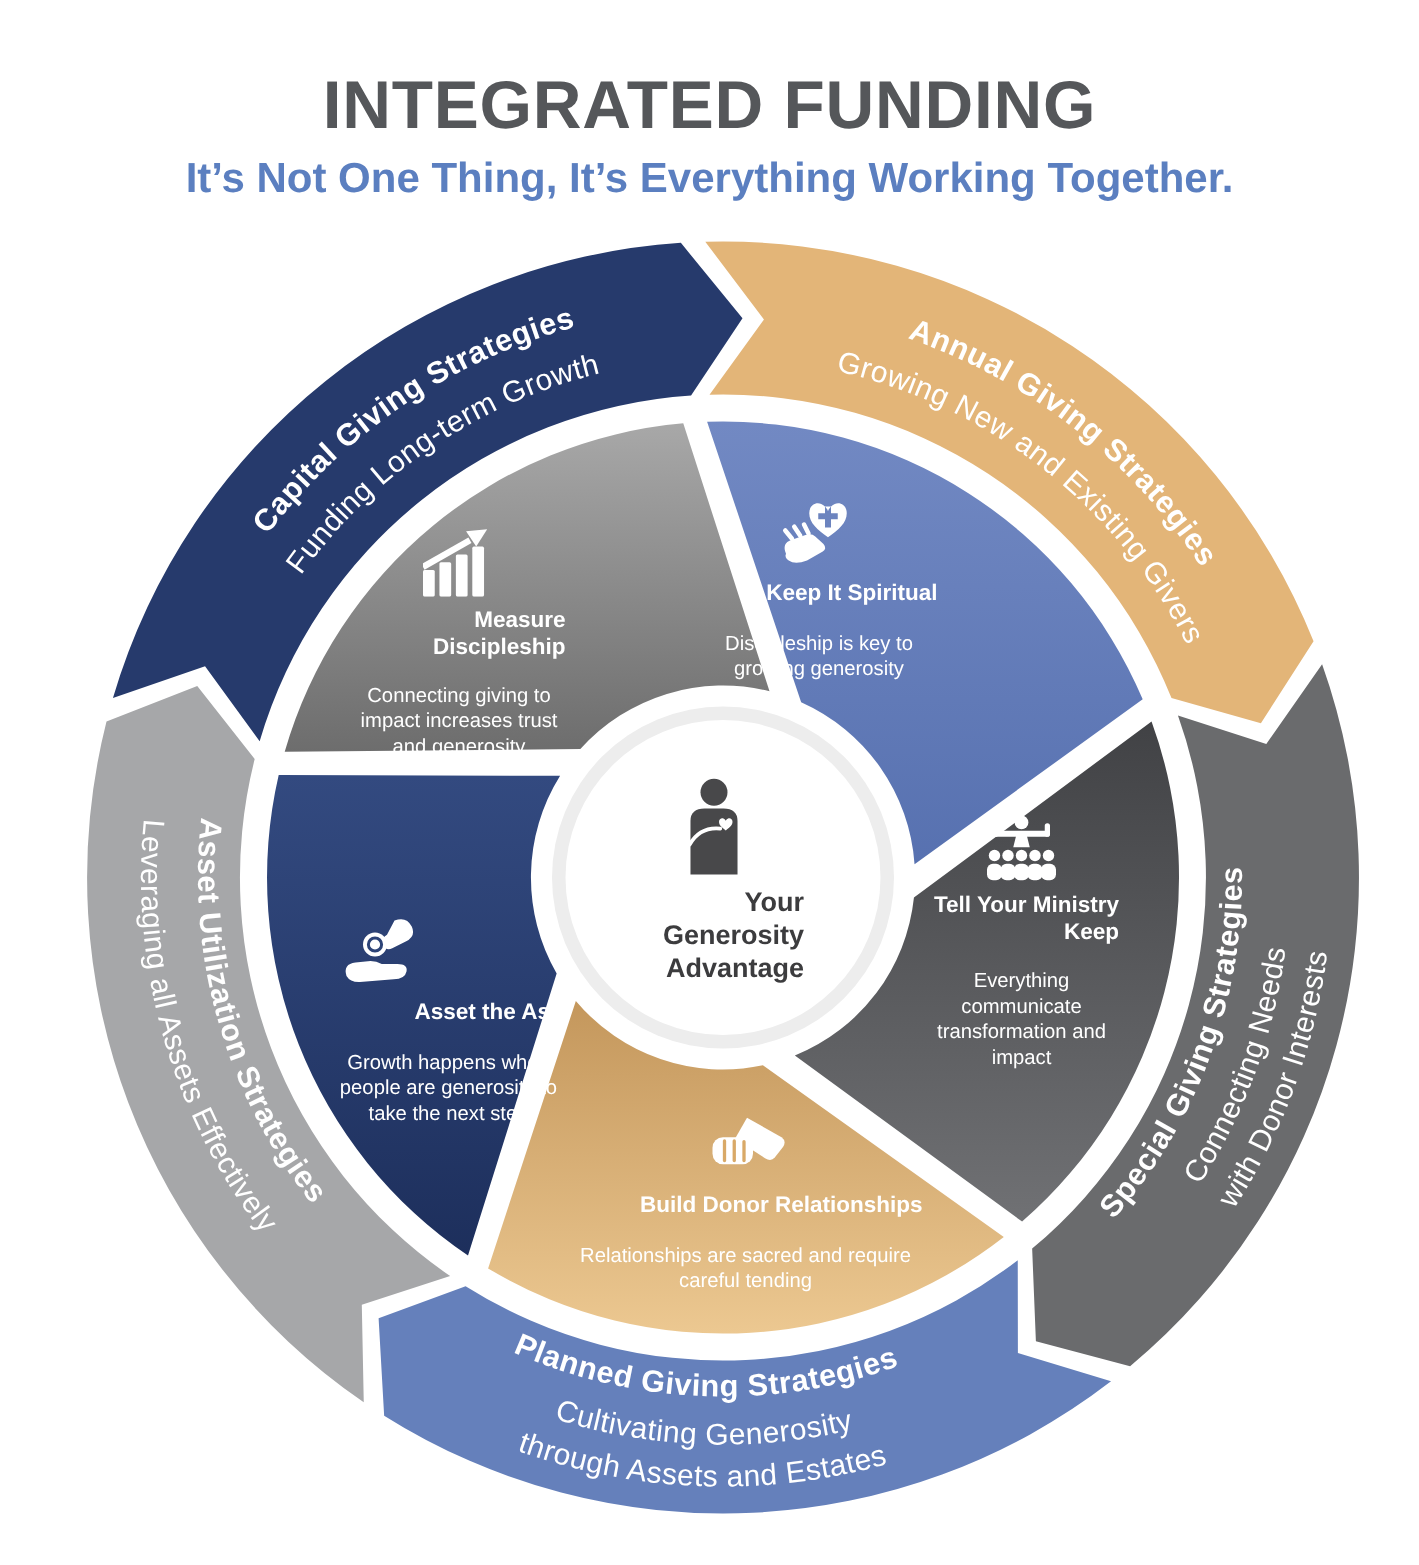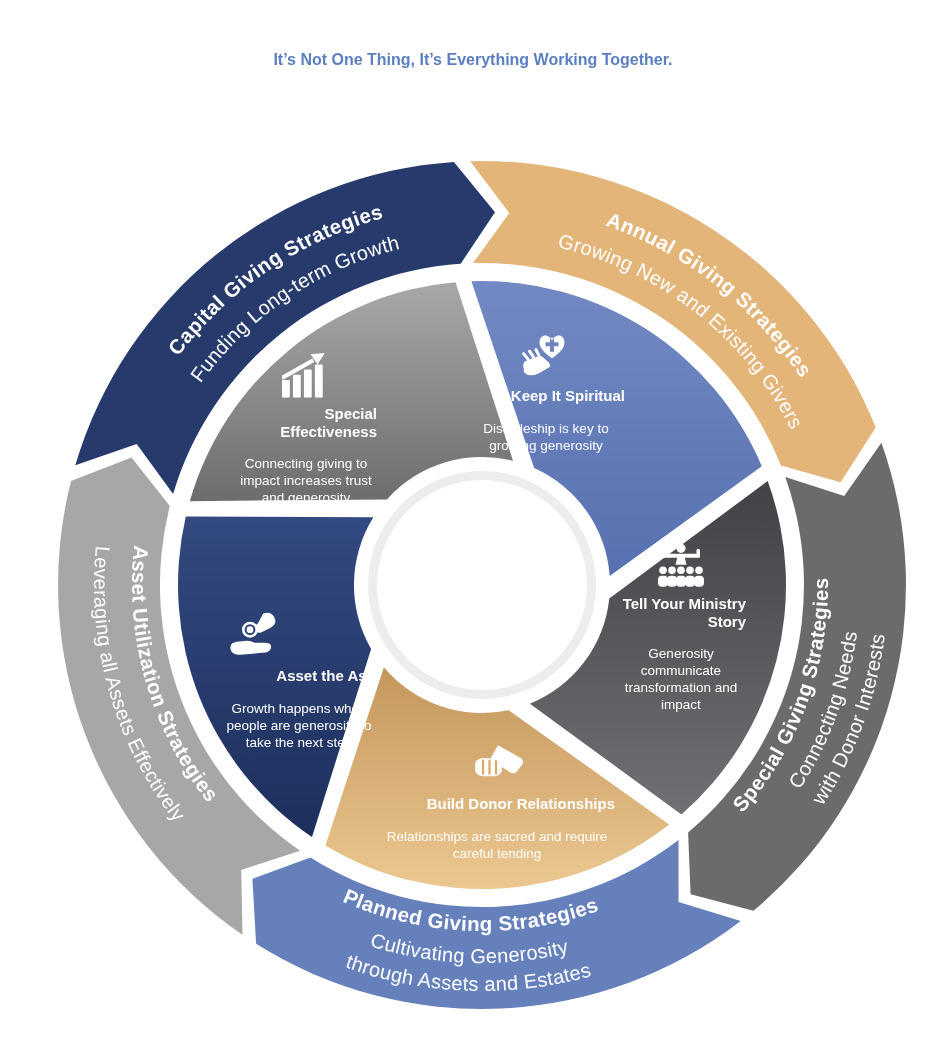--- a/index.html
+++ b/index.html
@@ -2,21 +2,21 @@
 <html><head>
 <meta charset="utf-8">
 <style>
   html,body{margin:0;padding:0;background:#ffffff;}
   body{font-family:"Liberation Sans",sans-serif;}
   #stage{position:relative;width:946px;height:1043px;background:#fff;overflow:hidden;}
   #diagram-svg{position:absolute;left:0;top:0;}
 
   .hdr{position:absolute;left:0;top:44px;width:946px;text-align:center;pointer-events:none;}
   .hdr h1{margin:0;font-size:45px;font-weight:800;letter-spacing:.5px;color:#55575a;}
-  .hdr .sub{margin-top:7px;font-size:16px;font-weight:700;color:#5b7fc0;text-align:center;}
+  .hdr .sub{margin-top:7px;font-size:28px;font-weight:700;color:#5b7fc0;text-align:center;}
 
   .arc-title{font-size:20.5px;font-weight:700;fill:#ffffff;letter-spacing:.4px;text-anchor:middle;}
   .arc-sub{font-size:20px;fill:#ffffff;letter-spacing:.3px;text-anchor:middle;}
 
   #labels{position:absolute;left:0;top:0;width:946px;height:1043px;pointer-events:none;}
   .wlabel{position:absolute;transform:translate(-50%,-50%);text-align:center;color:#ffffff;}
   .wlabel svg{display:block;margin:0 auto 7px;}
   .wlabel .ttl{font-weight:700;font-size:15px;line-height:1.18;text-align:right;}
   .wlabel .dsc{font-size:13.5px;line-height:1.26;margin-top:15px;}
   #center-label{color:#3c3c3e;}
@@ -96,37 +96,38 @@
       <text class="arc-title"><textPath href="#ap-3-t" startOffset="50%">Planned Giving Strategies</textPath></text>
       <text class="arc-sub"><textPath href="#ap-3-s0" startOffset="50%">Cultivating Generosity</textPath></text>
       <text class="arc-sub"><textPath href="#ap-3-s1" startOffset="50%">through Assets and Estates</textPath></text>
 
       <text class="arc-title"><textPath href="#ap-4-t" startOffset="50%">Asset Utilization Strategies</textPath></text>
       <text class="arc-sub"><textPath href="#ap-4-s0" startOffset="50%">Leveraging all Assets Effectively</textPath></text>
     </g>
   </svg>
 
   <div class="hdr">
+    <h1>INTEGRATED FUNDING</h1>
     <div class="sub">It’s Not One Thing, It’s Everything Working Together.</div>
   </div>
 
   <div id="labels">
 
     <div class="wlabel" style="left:306px;top:429px;width:142px;">
       <svg width="48" height="46" viewBox="0 0 46 44">
         <g fill="#fff">
           <rect x="0" y="27" width="7.5" height="17" rx="1"></rect>
           <rect x="10.5" y="22" width="7.5" height="22" rx="1"></rect>
           <rect x="21" y="17" width="7.5" height="27" rx="1"></rect>
           <rect x="31.5" y="12" width="7.5" height="32" rx="1"></rect>
         </g>
         <path d="M0 25 L30 8" stroke="#fff" stroke-width="4" fill="none"></path>
         <polygon points="41,1 27.5,2.2 34,12" fill="#fff"></polygon>
       </svg>
-      <div class="ttl">Special Effectiveness</div>
+      <div class="ttl">Measure Discipleship</div>
       <div class="dsc">Connecting giving to impact increases trust and generosity</div>
     </div>
 
     <div class="wlabel" style="left:546px;top:391px;width:158px;">
       <svg width="54" height="52" viewBox="0 0 54 52">
         <path fill="#fff" fill-rule="evenodd" d="M33 30 C26 25 20.5 20.5 20.5 14 C20.5 8.5 25 6.2 28.5 7.8 C31 9 32.5 11 33 12.6 C33.5 11 35 9 37.5 7.8 C41 6.2 45.5 8.5 45.5 14 C45.5 20.5 40 25 33 30 Z M31 9.5 h4 v4.5 h4.5 v4 h-4.5 v5.5 h-4 v-5.5 h-4.5 v-4 h4.5 Z"></path>
         <path fill="#fff" d="M5 41 Q2 34 8.5 31.8 L18 28.5 Q22 27 24.5 29.5 L30 34.5 Q32.5 37.5 29.5 39.5 L19 45.5 Q11 48.5 6.8 45.5 Q3.8 43.5 5 41 Z"></path>
         <g stroke="#fff" stroke-width="3" stroke-linecap="round">
           <path d="M9 31 L4.5 25.5"></path>
             <path d="M14.5 29 L10.5 23"></path>
@@ -150,22 +151,22 @@
             <circle cx="25" cy="27" r="3.8"></circle>
             <circle cx="34" cy="27" r="3.8"></circle>
             <circle cx="43" cy="27" r="3.8"></circle>
           <rect x="2" y="32.5" width="10" height="11" rx="4"></rect>
           <rect x="11" y="32.5" width="10" height="11" rx="4"></rect>
           <rect x="20" y="32.5" width="10" height="11" rx="4"></rect>
           <rect x="29" y="32.5" width="10" height="11" rx="4"></rect>
           <rect x="38" y="32.5" width="10" height="11" rx="4"></rect>
         </g>
       </svg>
-      <div class="ttl">Tell Your Ministry Story</div>
-      <div class="dsc">Generosity communicate transformation and impact</div>
+      <div class="ttl">Tell Your Ministry Keep</div>
+      <div class="dsc">Everything communicate transformation and impact</div>
     </div>
 
     <div class="wlabel" style="left:497px;top:803px;width:236px;">
       <svg width="58" height="44" viewBox="0 0 58 42">
         <path fill="#fff" d="M30 0 L53 13 Q56.5 15.5 54 19.5 L48.5 26.5 Q46 29.5 42 27 L22 14 Z"></path>
         <rect x="7" y="13" width="27" height="18" rx="7" fill="#fff"></rect>
         <ellipse cx="34" cy="15" rx="5.5" ry="4.2" transform="rotate(-28 34 15)" fill="#fff"></ellipse>
         <g stroke="#d9a967" stroke-width="2.2" stroke-linecap="round">
           <path d="M15 15.5 V28.5"></path>
             <path d="M21.5 15.5 V28.5"></path>
@@ -180,15 +181,26 @@
       <svg class="icon-shift" width="52" height="48" viewBox="0 0 52 46">
         <path fill="#fff" d="M36 1 Q44 -2 47.5 5 Q50.5 11.5 43.5 15 L34.5 19.5 Q30.5 21.5 28.5 17.5 Q26.5 13 31 10.5 Z"></path>
         <circle cx="23" cy="17" r="8" fill="#fff"></circle>
         <circle cx="23" cy="17" r="4.4" fill="none" stroke="#2c4377" stroke-width="2"></circle>
         <path fill="#fff" d="M4 38 Q1.5 30 10 29 L20 28 Q24 28 27.5 30 L38 30 Q45 30 44 35 Q43 40 35.5 40.2 L13 42 Q6.5 42.3 4 38 Z"></path>
       </svg>
       <div class="ttl">Asset the Ask</div>
       <div class="dsc">Growth happens when people are generosity to take the next step</div>
     </div>
 
+    <div class="wlabel" id="center-label" style="left:476px;top:588px;width:120px;">
+      <svg width="46" height="66" viewBox="0 0 44 62">
+        <g fill="#48484a">
+          <circle cx="22" cy="8.6" r="8.6"></circle>
+          <path d="M7 27 Q7 19 16 19 H28 Q37 19 37 27 L37 61 H7 Z"></path>
+        </g>
+        <path fill="#fff" d="M29.5 33 C27 31.2 25.2 29.7 25.2 27.5 C25.2 25.7 26.7 24.8 28 25.3 C28.8 25.6 29.3 26.3 29.5 26.8 C29.7 26.3 30.2 25.6 31 25.3 C32.3 24.8 33.8 25.7 33.8 27.5 C33.8 29.7 32 31.2 29.5 33 Z"></path>
+        <path d="M6.5 42 Q13 30.5 26 31.8" stroke="#fff" stroke-width="2.4" fill="none" stroke-linecap="round"></path>
+      </svg>
+      <div class="ttl">Your Generosity Advantage</div>
+    </div>
 
   </div>
 </div>
 
 </body></html>

